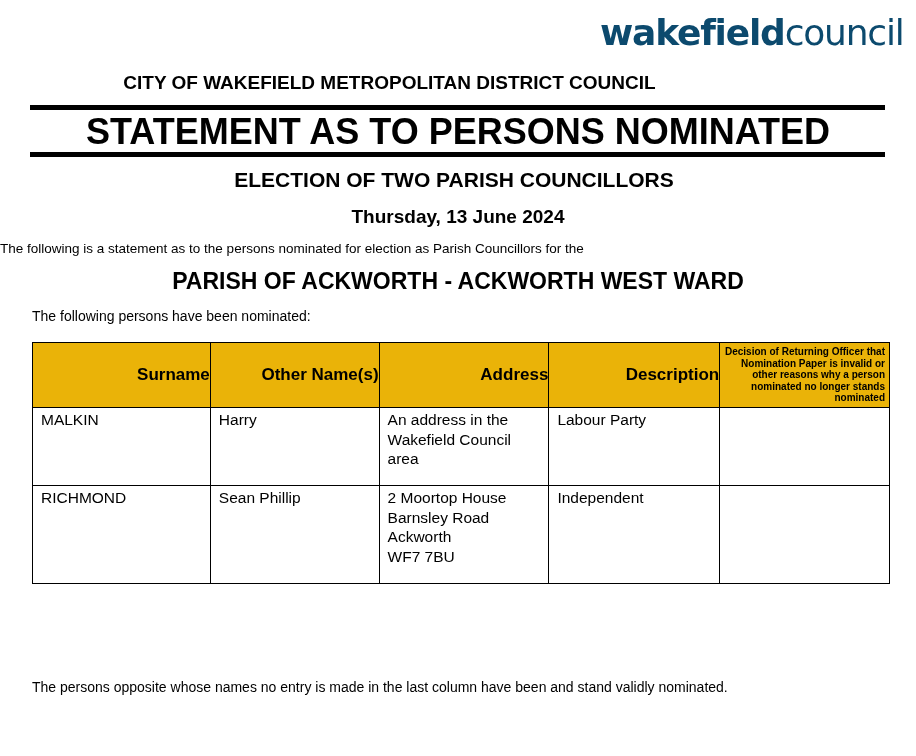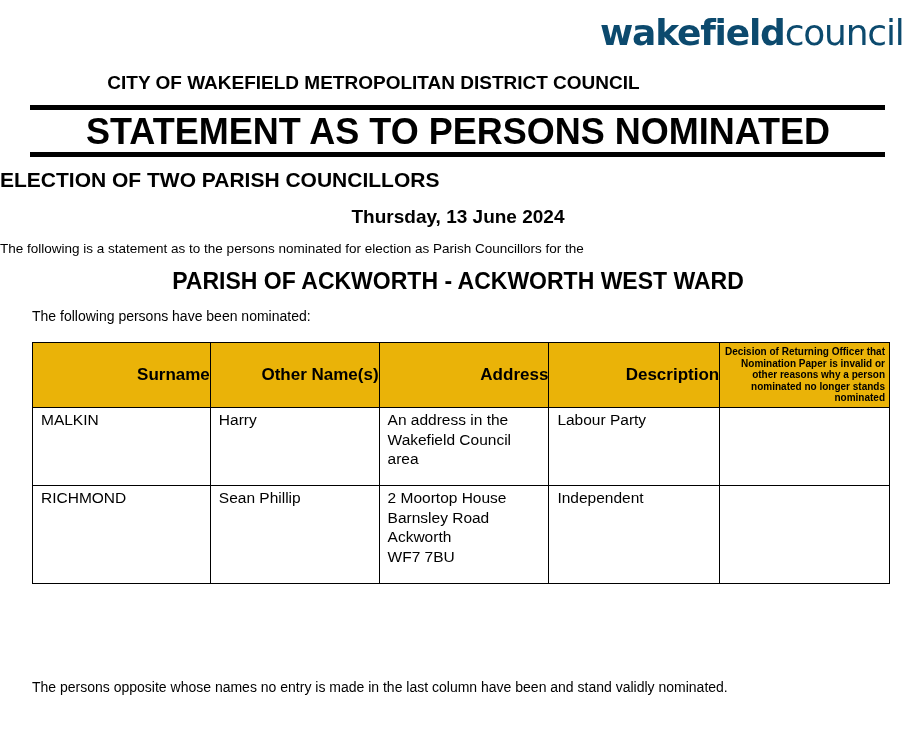--- a/index.html
+++ b/index.html
@@ -3,26 +3,26 @@
 <meta charset="utf-8">
 <style>
   html, body { margin:0; padding:0; background:#ffffff; }
   body { width:916px; height:756px; position:relative; overflow:hidden;
          font-family:"Liberation Sans", sans-serif; color:#000; }
   .logo { position:absolute; left:600px; top:10px; height:46px;
           font-family:"DejaVu Sans", sans-serif; font-size:36px; letter-spacing:-1.2px;
           line-height:46px; color:#0c4a6e; white-space:nowrap; }
   .logo .b { font-weight:bold; }
   .logo .n { font-weight:normal; }
-  .council { position:absolute; left:0; width:747px; top:72px; text-align:center;
+  .council { position:absolute; left:16px; width:747px; top:72px; text-align:center;
              font-size:19px; font-weight:bold; }
   .rule { position:absolute; left:30px; width:855px; height:5px; background:#000; }
   .title { position:absolute; left:0; width:916px; top:110px; text-align:center;
            font-size:36px; font-weight:bold; line-height:44px; }
-  .subtitle { position:absolute; left:0; width:908px; top:168px; 
+  .subtitle { position:absolute; left:0; width:908px; top:168px; text-align:center;
               font-size:21px; font-weight:bold; }
   .date { position:absolute; left:0; width:916px; top:206px; text-align:center;
           font-size:19px; font-weight:bold; }
   .intro { position:absolute; left:0; width:916px; top:241px; text-align:left; font-size:13.5px; }
   .parish { position:absolute; left:0; width:916px; top:268px; text-align:center;
             font-size:23px; font-weight:bold; }
   .lead { position:absolute; left:32px; top:308px; font-size:14px; }
   table { position:absolute; left:32px; top:342px; width:858px; border-collapse:collapse; }
   th, td { border:1px solid #000; vertical-align:top; }
   th { background:#eab308; font-size:17px; font-weight:bold; height:62px; vertical-align:middle; text-align:right; padding:0; }

